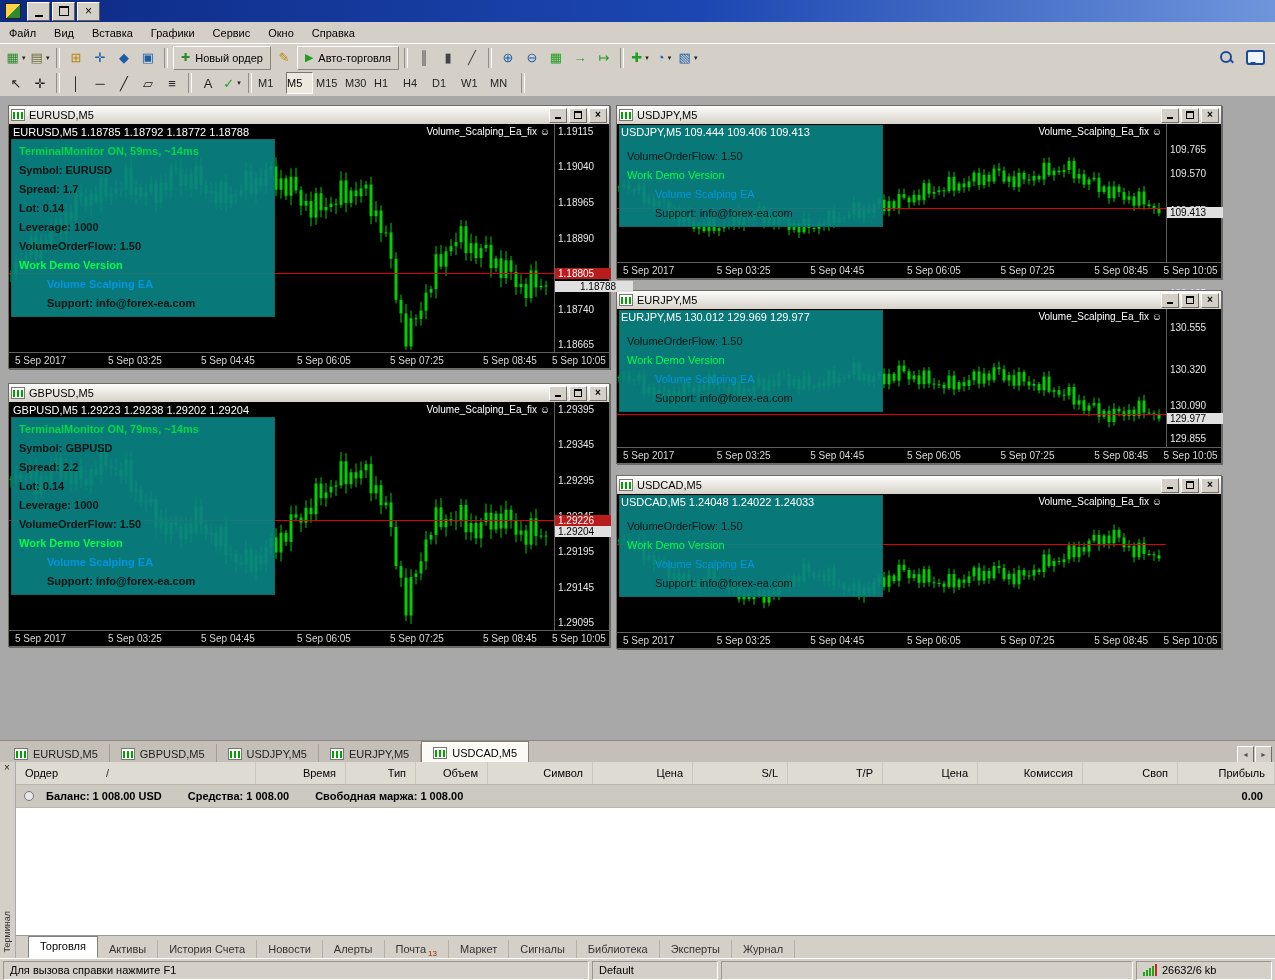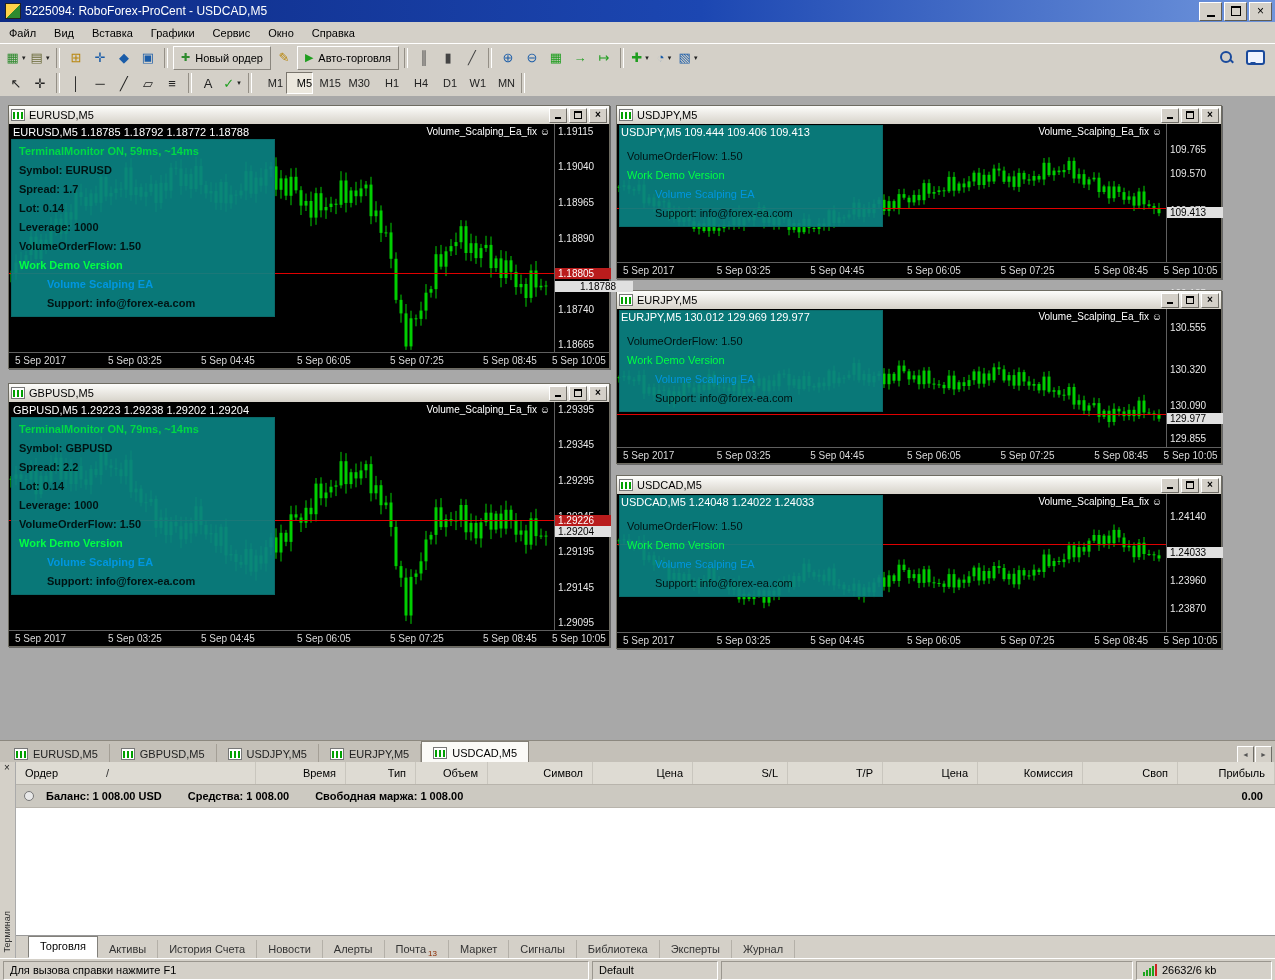--- a/index.html
+++ b/index.html
@@ -27,21 +27,21 @@
   
   .toolbar{position:absolute;left:0;right:0;background:#d4d0c8;display:flex;align-items:center;padding-left:4px;}
   #toolbar1{top:43px;height:27px;border-top:1px solid #fff;border-bottom:1px solid #b8b4ac;}
   #toolbar2{top:70px;height:26px;border-bottom:1px solid #948f86;}
   .tbtn{height:22px;min-width:22px;display:flex;align-items:center;justify-content:center;
     margin:0 1px;font-size:13px;color:#444;white-space:nowrap;}
   .tbtn.labeled{padding:0 7px;gap:5px;font-size:11px;color:#000;background:#d4d0c8;
     border:1px solid;border-color:#fff #8a867e #8a867e #fff;height:22px;}
   .drop{font-size:7px;color:#222;margin-left:3px;}
   .tsep{width:2px;height:20px;border-left:1px solid #948f86;border-right:1px solid #fff;margin:0 4px;}
-  .tf{min-width:25px;height:20px;line-height:20px;text-align:right;margin:0 1px;color:#222;border:1px solid transparent;font-size:11px;}
+  .tf{min-width:25px;height:20px;line-height:20px;text-align:left;margin:0 1px;color:#222;border:1px solid transparent;font-size:11px;}
   .tf.active{background:#ece8de;border-color:#7a766e #fff #fff #7a766e;color:#000;}
   .tb-right{margin-left:auto;display:flex;align-items:center;margin-right:10px;gap:12px;}
   .icon-magnifier{position:relative;width:15px;height:15px;display:inline-block;}
   .icon-magnifier::before{content:"";position:absolute;left:1px;top:1px;width:8px;height:8px;border:2px solid #1a4a9c;border-radius:50%;}
   .icon-magnifier::after{content:"";position:absolute;left:10px;top:10px;width:5px;height:2px;background:#1a4a9c;transform:rotate(45deg);}
   .icon-chat{position:relative;width:15px;height:11px;display:inline-block;border:2px solid #1a4a9c;border-radius:3px;background:#eef3ff;}
   .icon-chat::after{content:"";position:absolute;left:2px;bottom:-5px;border:3px solid transparent;border-top-color:#1a4a9c;}
   
   .mdi{position:absolute;top:96px;left:0;right:0;height:644px;background:#a8a8a8;}
   .chart-window{position:absolute;border:1px solid #6e6c62;background:#d4d0c8;box-shadow:1px 1px 0 rgba(40,40,40,.5);}
@@ -121,21 +121,20 @@
   .sp-traffic{width:122px;display:flex;align-items:center;gap:5px;}
   .bars{display:flex;align-items:flex-end;gap:1px;height:12px;}
   .bars i{width:2px;display:block;background:#1da51d;}
   .bars i.r{background:#c22;}
 </style>
 </head>
 <body>
 
 <div class="titlebar">
   <span class="app-icon"></span>
-  <span class="title">5225094: RoboForex-ProCent - USDCAD,M5</span>
   <span class="wbtn">
       <i class="g-min"></i>
     </span>
   <span class="wbtn">
       <i class="g-max"></i>
     </span>
   <span class="wbtn">×</span>
 </div>
 
 <div class="menubar" id="menubar">
@@ -1573,26 +1572,20 @@
           <div class="overlay short">
             <div class="ov-line ov-black"></div>
             <div class="ov-line ov-black">VolumeOrderFlow: 1.50</div>
             <div class="ov-line ov-lime">Work Demo Version</div>
             <div class="ov-line ov-blue" style="padding-left: 35px;">Volume Scalping EA</div>
             <div class="ov-line ov-black" style="padding-left: 35px;">Support: info@forex-ea.com</div>
           </div>
           <div class="ohlc">USDCAD,M5 1.24048 1.24022 1.24033</div>
           <div class="ind-label">Volume_Scalping_Ea_fix ☺</div>
         </div>
-        <div class="scale">
-          <span class="scale-label" style="top: 17px;">1.24140</span>
-          <span class="scale-label" style="top: 81px;">1.23960</span>
-          <span class="scale-label" style="top: 109px;">1.23870</span>
-          <span class="tag bid" style="top: 53px;">1.24033</span>
-        </div>
         <div class="time-axis">
           <span class="axis-label" style="left: 1%;">5 Sep 2017</span>
           <span class="axis-label" style="left: 16.5%;">5 Sep 03:25</span>
           <span class="axis-label" style="left: 32%;">5 Sep 04:45</span>
           <span class="axis-label" style="left: 48%;">5 Sep 06:05</span>
           <span class="axis-label" style="left: 63.5%;">5 Sep 07:25</span>
           <span class="axis-label" style="left: 79%;">5 Sep 08:45</span>
           <span class="axis-label" style="left: 90.5%;">5 Sep 10:05</span>
         </div>
       </div>

